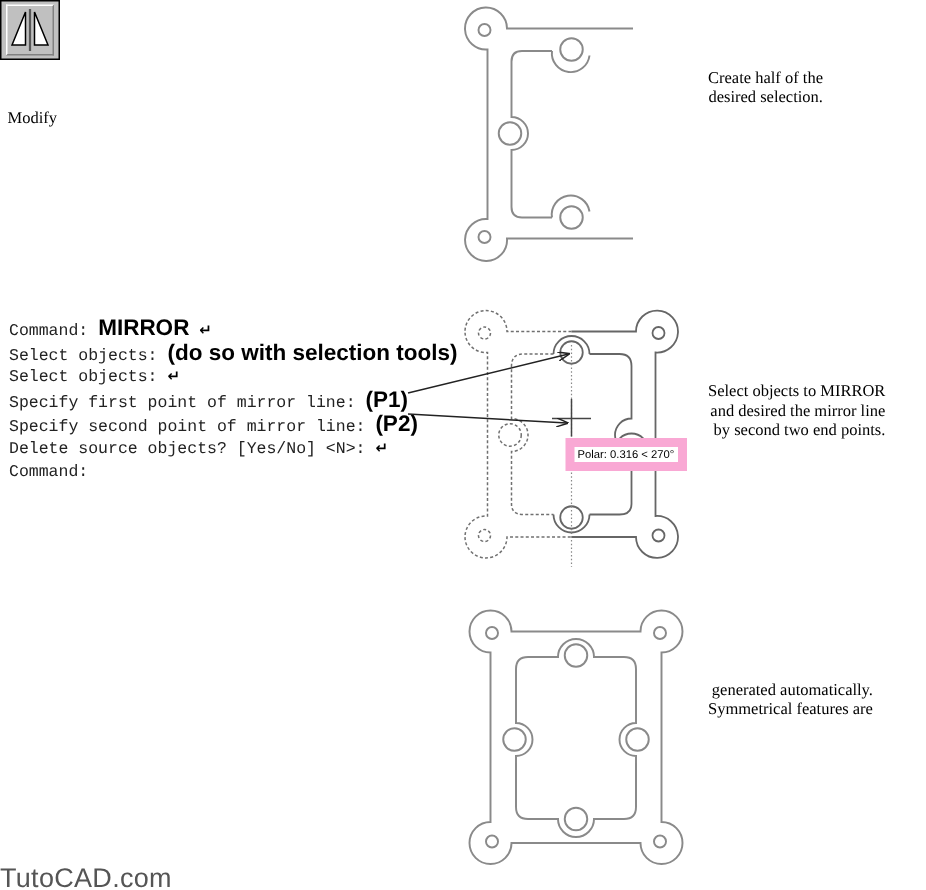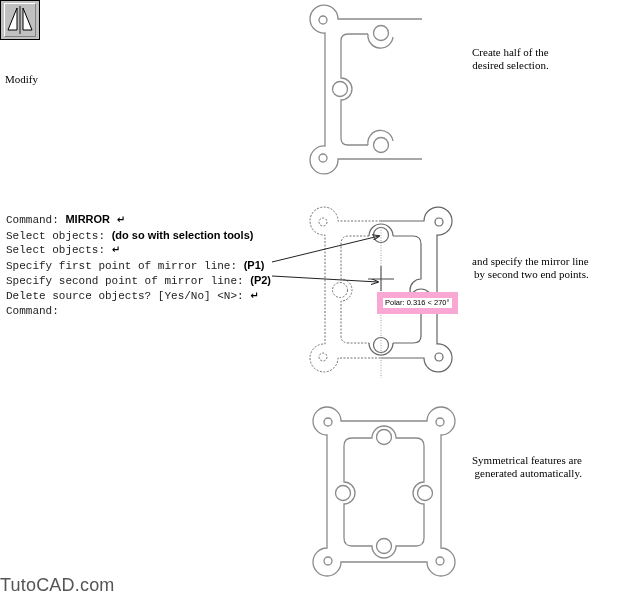--- a/index.html
+++ b/index.html
@@ -2,21 +2,21 @@
 <html><head>
 <meta charset="utf-8">
 <style>
   html, body { margin:0; padding:0; background:#ffffff; }
   body { width:617px; height:593px; position:relative; overflow:hidden; font-family:"Liberation Serif", serif; }
   .abs { position:absolute; }
   .tool-btn { left:0; top:0; width:40px; height:40px; background:#c0c0c0; border:1px solid #000; box-sizing:border-box; }
   .tool-btn .inner { position:absolute; left:3px; top:2px; width:32px; height:34px; border-top:1px solid #fff; border-left:1px solid #fff; border-right:1px solid #808080; border-bottom:1px solid #808080; box-sizing:border-box; }
   .tool-label { left:5px; top:45px; font-family:"Liberation Serif", serif; font-size:11px; color:#000;margin-top:28px; }
   .cmd { left:6px; top:212px; font-family:"Liberation Mono", monospace; font-size:11px; color:#222; line-height:14.6px; white-space:pre; }
-  .cmd b { font-family:"Liberation Sans", sans-serif; font-weight:bold; color:#000; font-size:11px; }
+  .cmd b { font-family:"Liberation Sans", sans-serif; font-weight:bold; color:#000; font-size:15px; }
   .enter { font-family:"DejaVu Sans", sans-serif; font-size:10px; font-weight:bold; color:#000; }
   .caption { left:472px; font-family:"Liberation Serif", serif; font-weight:normal; font-size:11px; color:#000; line-height:13px;text-align:right; }
   .watermark { left:0; top:575px; font-family:"Liberation Sans", sans-serif; font-size:18px; color:#555; letter-spacing:0.2px; }
   svg { position:absolute; left:0; top:0; }
   .polar { left:377px; top:292px; font-family:"Liberation Sans", sans-serif; font-size:7.5px; color:#000; background:#fff; border:6px solid #f9a8d4; padding:0 2px; line-height:10px; white-space:nowrap; }
 </style>
 </head>
 <body>
 
 <div class="abs tool-btn">
@@ -99,21 +99,22 @@
   </g>
 </svg>
 
 <div class="abs polar">Polar: 0.316 &lt; 270°</div>
 
 <div class="abs caption" style="top:46px;">
   <div>Create half of the</div>
   <div>desired selection.</div>
 </div>
 <div class="abs caption" style="top:255px;">
-  <div>and specify the mirror line</div>
+  <div>Select objects to MIRROR</div>
+  <div>and desired the mirror line</div>
   <div>by second two end points.</div>
 </div>
 <div class="abs caption" style="top:454px;">
+  <div>generated automatically.</div>
   <div>Symmetrical features are</div>
-  <div>generated automatically.</div>
 </div>
 
 <div class="abs watermark">TutoCAD.com</div>
 
 </body></html>

